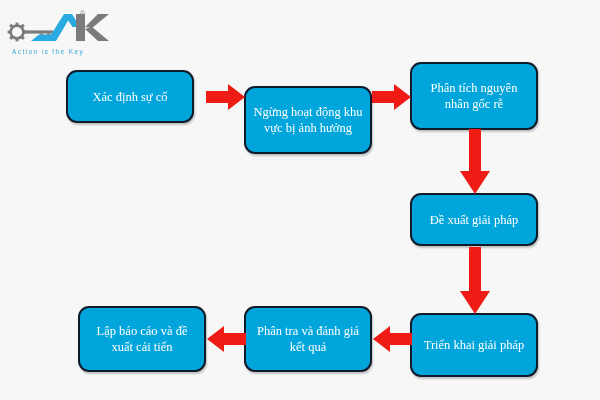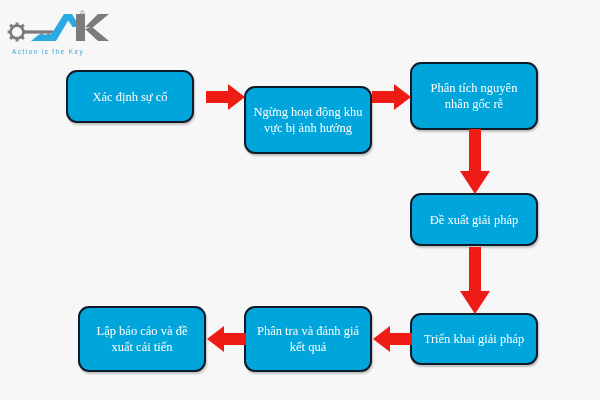--- a/index.html
+++ b/index.html
@@ -133,21 +133,21 @@
   </div>
 
   <div class="node" style="left:410px; top:193px; width:128px; height:53px;">
     <span>Đề xuất giải pháp</span>
   </div>
 
   <div class="node" style="left:410px; top:62px; width:128px; height:68px;">
     <span>Phân tích nguyên nhân gốc rễ</span>
   </div>
 
-  <div class="node" style="left:410px; top:313px; width:128px; height:52px;">
+  <div class="node" style="left:410px; top:313px; width:128px; height:64px;">
     <span>Triển khai giải pháp</span>
   </div>
 
   <div class="node" style="left:244px; top:306px; width:128px; height:66px;">
     <span>Phân tra và đánh giá kết quả</span>
   </div>
 
   <div class="node" style="left:78px; top:306px; width:128px; height:66px;">
     <span>Lập báo cáo và đề xuất cải tiến</span>
   </div>

